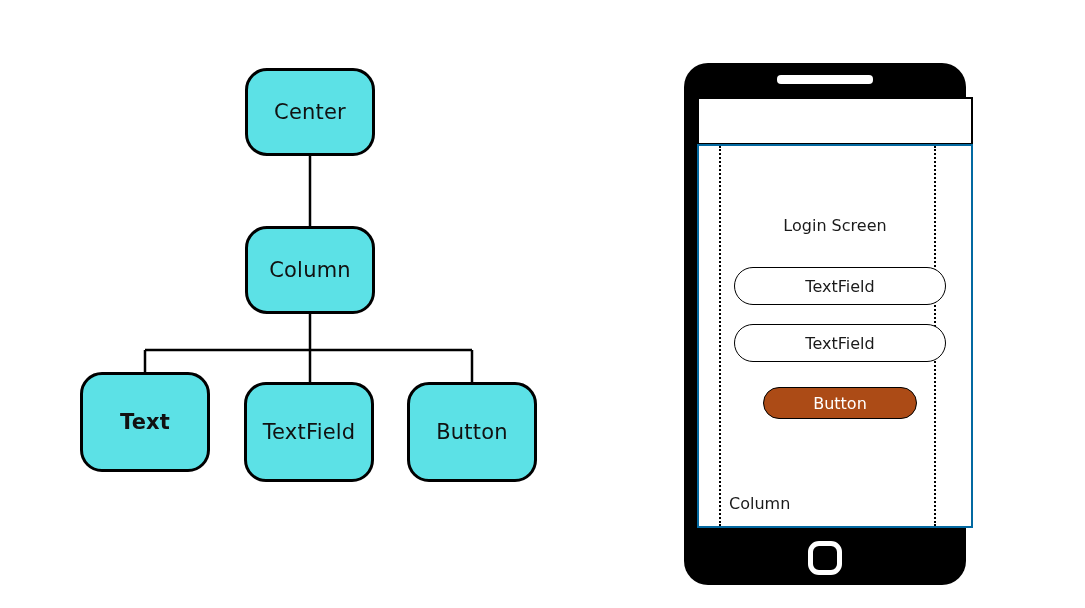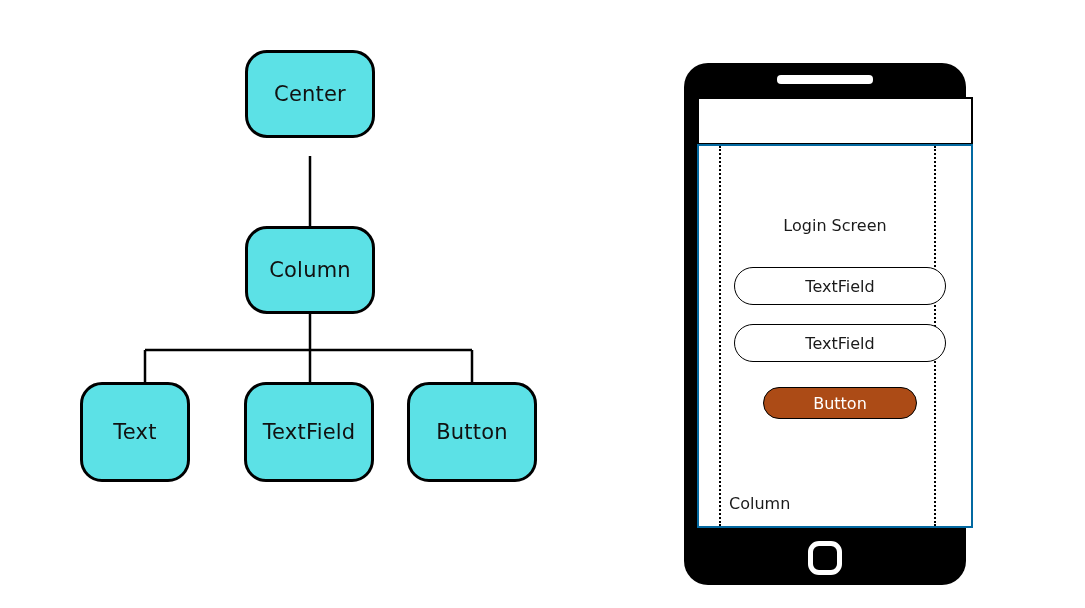--- a/index.html
+++ b/index.html
@@ -41,23 +41,23 @@
     justify-content: center;
   }
   .tree-node-label {
     font-size: 21px;
     color: #111111;
     letter-spacing: 0.2px;
     line-height: 1;
     white-space: nowrap;
   }
 
-  #node-center  { left: 245px; top: 50px;  width: 130px; height: 88px; }
+  #node-center  { left: 245px; top: 68px;  width: 130px; height: 88px; }
   #node-column  { left: 245px; top: 226px; width: 130px; height: 88px; }
-  #node-text    { left: 80px;  top: 382px; width: 110px; height: 100px; }
+  #node-text    { left: 80px;  top: 372px; width: 130px; height: 100px; font-weight: bold; }
   #node-textfield { left: 244px; top: 382px; width: 130px; height: 100px; }
   #node-button  { left: 407px; top: 382px; width: 130px; height: 100px; }
 
   
   #phone-mockup {
     position: absolute;
     left: 684px;
     top: 63px;
     width: 282px;
     height: 522px;

